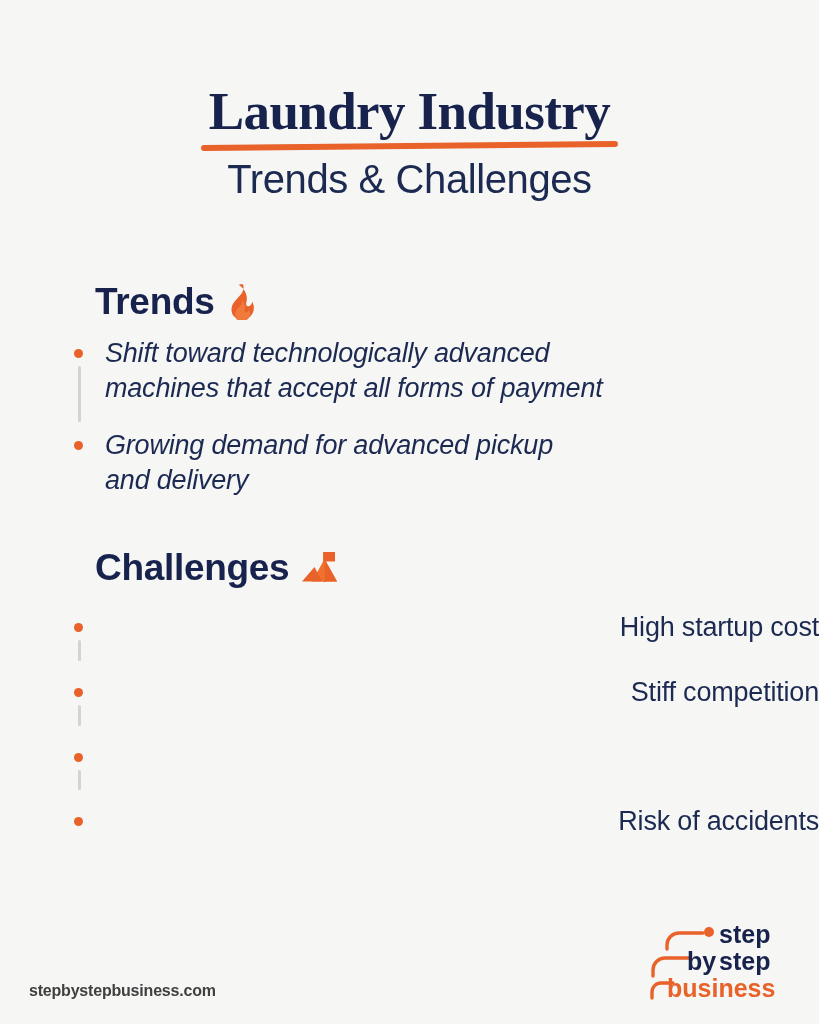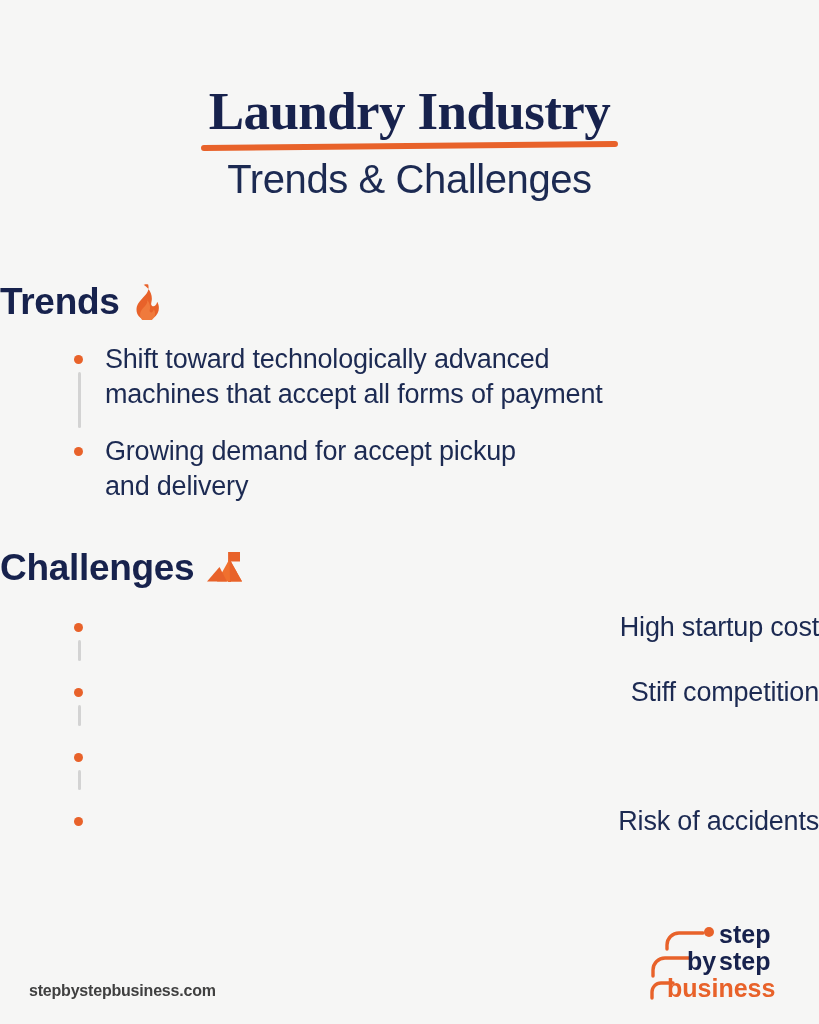--- a/index.html
+++ b/index.html
@@ -69,20 +69,21 @@
     position: absolute;
     left: 0;
     width: 819px;
   }
   .section-trends { top: 283px; }
   .section-challenges { top: 549px; text-align: right; }
 
   .section-head {
     display: flex;
     align-items: center;
+    margin-left: 95px;
     gap: 12px;
   }
   .section-title {
     font-size: 37px;
     font-weight: bold;
     color: #17224d;
     letter-spacing: -0.3px;
     line-height: 1.0;
   }
   .section-icon {
@@ -90,21 +91,21 @@
     align-items: center;
     line-height: 0;
   }
 
   
   .bullets {
     margin: 0;
     padding: 0;
     list-style: none;
   }
-  .bullets-trends { margin-top: 22px; }
+  .bullets-trends { margin-top: 16px; font-style: italic; }
   .bullets-challenges { margin-top: 24px; }
 
   .bullet-item {
     position: relative;
     padding-left: 105px;
     min-height: 34px;
   }
   .bullets-trends .bullet-item { margin-bottom: 22px; }
   .bullets-challenges .bullet-item { margin-bottom: 30px; }
   .bullet-item:last-child { margin-bottom: 0; }
@@ -185,21 +186,21 @@
     <ul class="bullets bullets-trends">
       <li class="bullet-item">
         <span class="bullet-dot"></span>
         <span class="bullet-connector"></span>
         <div class="bullet-text">Shift toward technologically advanced
 machines that accept all forms of payment</div>
       </li>
       <li class="bullet-item">
         <span class="bullet-dot"></span>
 
-        <div class="bullet-text">Growing demand for accept pickup
+        <div class="bullet-text">Growing demand for advanced pickup
 and delivery</div>
       </li>
     </ul>
   </div>
 
   <div class="section section-challenges">
     <div class="section-head">
       <div class="section-title">Challenges</div>
       <span class="section-icon">
         <svg width="40" height="36" viewBox="0 0 40 36" aria-hidden="true">

